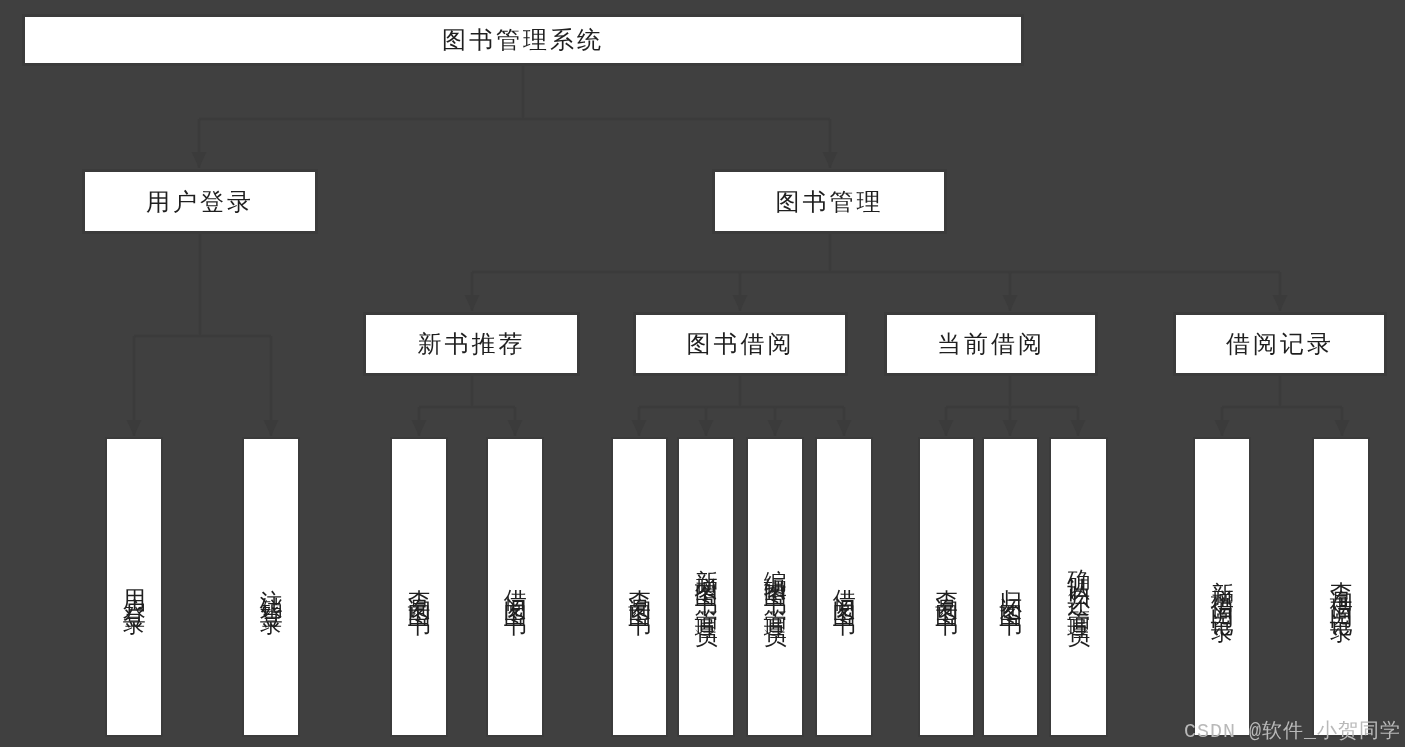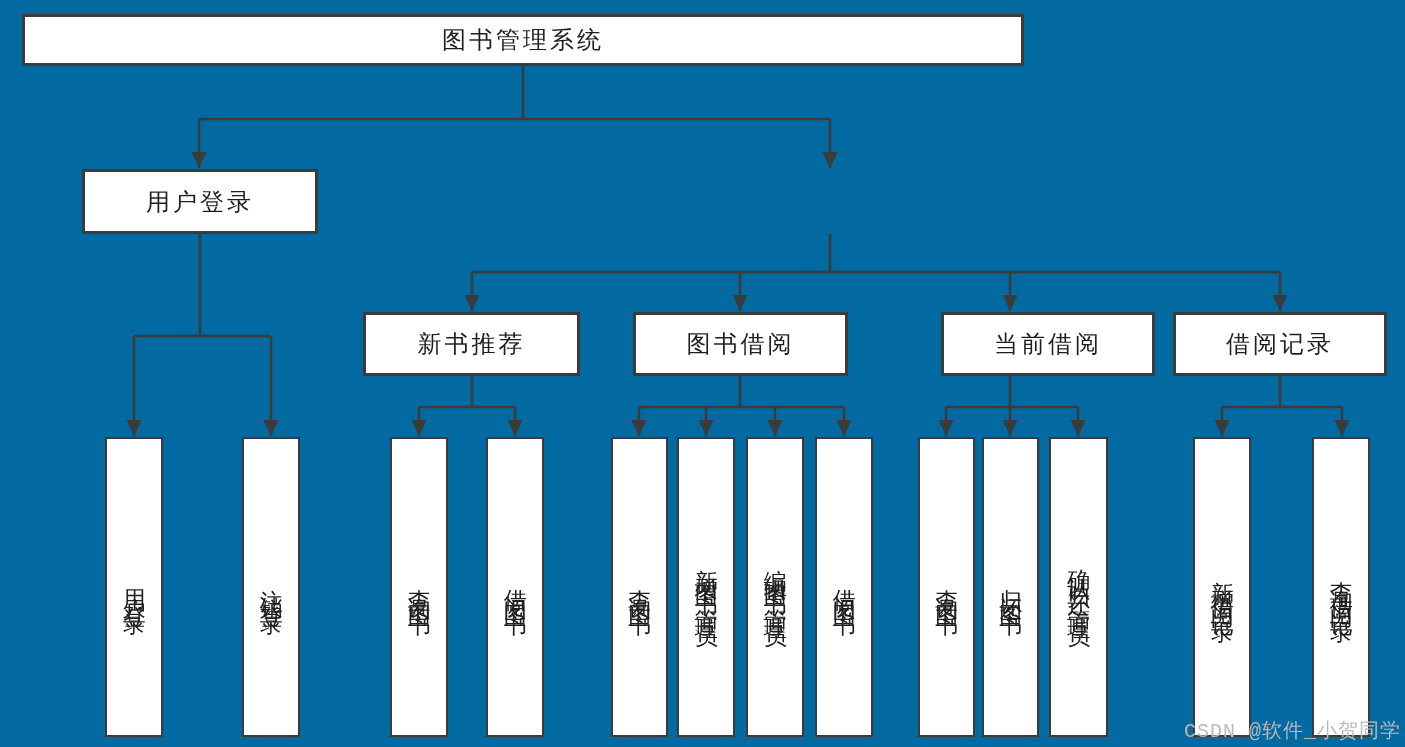--- a/index.html
+++ b/index.html
@@ -1,21 +1,21 @@
 <!DOCTYPE html>
 <html><head>
 <meta charset="utf-8">
 <style>
   html, body { margin: 0; padding: 0; background: #ffffff; }
   body { font-family: "DejaVu Sans", "Liberation Sans", sans-serif; }
   #canvas {
     position: relative;
     width: 1405px;
     height: 747px;
-    background: #0369a1;
+    background: #404040;
     overflow: hidden;
   }
   #connectors {
     position: absolute;
     left: 0; top: 0;
     width: 1405px; height: 747px;
     pointer-events: none;
   }
   .node {
     position: absolute;
@@ -102,28 +102,31 @@
     </g>
   </svg>
 
   <div class="node hlabel" style="left:22px; top:14px; width:1002px; height:52px;">
     <span>图书管理系统</span>
   </div>
 
   <div class="node hlabel" style="left:82px; top:169px; width:236px; height:65px;">
     <span>用户登录</span>
   </div>
+  <div class="node hlabel" style="left:712px; top:169px; width:235px; height:65px;">
+    <span>图书管理</span>
+  </div>
 
   <div class="node hlabel" style="left:363px; top:312px; width:217px; height:64px;">
     <span>新书推荐</span>
   </div>
   <div class="node hlabel" style="left:633px; top:312px; width:215px; height:64px;">
     <span>图书借阅</span>
   </div>
-  <div class="node hlabel" style="left:941px; top:312px; width:214px; height:64px;">
+  <div class="node hlabel" style="left:884px; top:312px; width:214px; height:64px;">
     <span>当前借阅</span>
   </div>
   <div class="node hlabel" style="left:1173px; top:312px; width:214px; height:64px;">
     <span>借阅记录</span>
   </div>
 
   <div class="node leaf" style="left:105px; top:437px; width:58px; height:300px;">
     <span>用户登录</span>
   </div>
   <div class="node leaf" style="left:242px; top:437px; width:58px; height:300px;">

